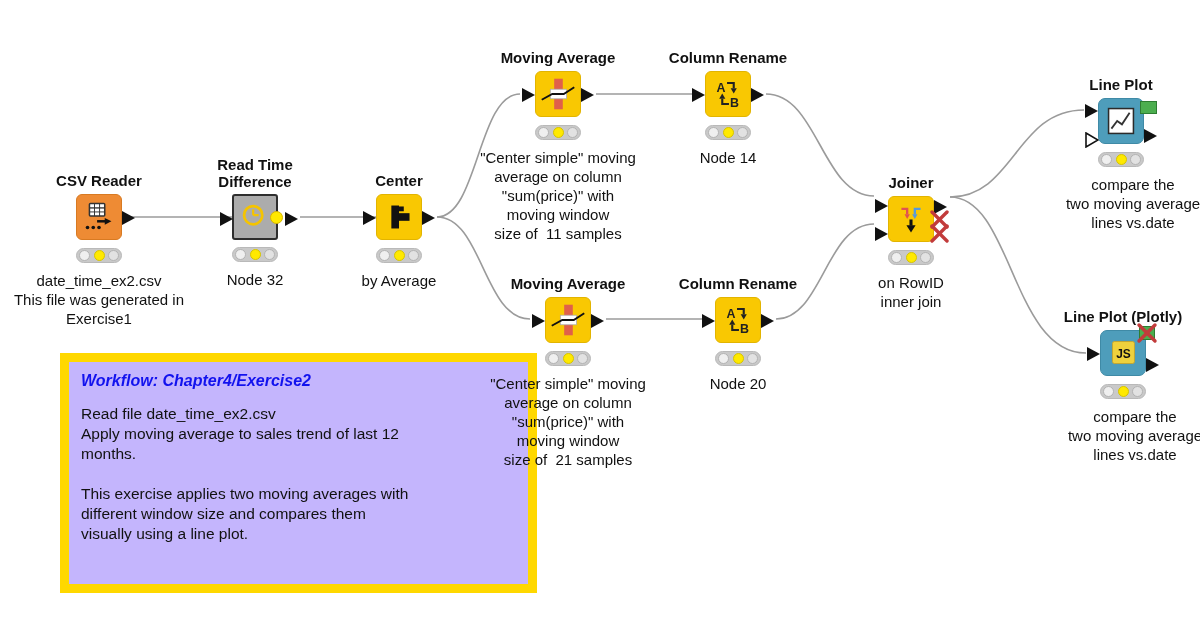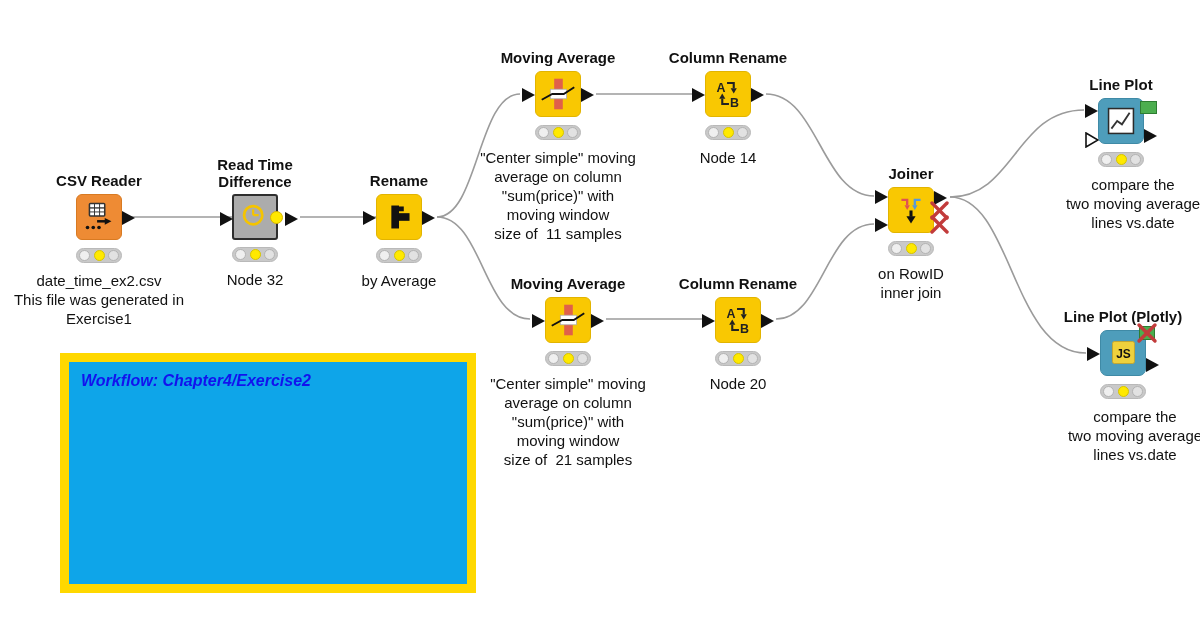--- a/index.html
+++ b/index.html
@@ -31,22 +31,22 @@
 
   .tri{position:absolute;width:0;height:0;border-top:7px solid transparent;
        border-bottom:7px solid transparent;border-left:13px solid #111;}
   .tri-hollow{position:absolute;width:14px;height:16px;}
   .gport{position:absolute;background:var(--port-green,#4CAE4F);border:1px solid #2e7d32;box-sizing:border-box;}
   .ycircle{position:absolute;width:13px;height:13px;border-radius:50%;
            background:var(--status-yellow,#FFD700);border:1px solid #d8b500;box-sizing:border-box;}
   .redx{position:absolute;z-index:3;}
   .redx line{stroke:var(--cross-red,#C23B3B);stroke-width:3.4;stroke-linecap:round;}
 
-  .annotation{position:absolute;left:60px;top:353px;width:416px;height:240px;box-sizing:border-box;
-              background:#0ea5e9;border:9px solid var(--annotation-border,#FFD800);z-index:1;
+  .annotation{position:absolute;left:60px;top:353px;width:477px;height:240px;box-sizing:border-box;
+              background:#c4b5fd;border:9px solid var(--annotation-border,#FFD800);z-index:1;
               padding:8px 12px;}
   .annotation .atitle{color:var(--annotation-title,#1212EE);font-weight:700;font-style:italic;
               font-size:16px;margin:2px 0 14px 0;}
   .annotation .abody{font-size:15.5px;line-height:20px;white-space:pre-wrap;}
 </style>
 </head>
 <body>
 
 <div id="canvas">
 
@@ -105,21 +105,21 @@
       </div>
     <div class="ncomment">Node 32</div>
   </div>
 
   <div class="node yellow" style="left:376px;top:194px">
     <svg class="nicon" viewBox="0 0 46 46">
       <rect x="15" y="11" width="8" height="24" fill="#111"></rect>
       <rect x="22" y="19" width="12" height="8" fill="#111"></rect>
       <rect x="23" y="12" width="5" height="5" fill="#111"></rect>
     </svg>
-    <div class="ntitle">Rename</div>
+    <div class="ntitle">Center</div>
     <div class="tri" style="left:-14px;top:16px"></div>
     <div class="tri" style="right:-14px;top:16px"></div>
     <div class="light">
       <span class="lamp off1"></span>
         <span class="lamp on"></span>
         <span class="lamp off2"></span>
       </div>
     <div class="ncomment">by Average</div>
   </div>
 
@@ -198,21 +198,21 @@
     <div class="tri" style="left:-14px;top:16px"></div>
     <div class="tri" style="right:-14px;top:16px"></div>
     <div class="light">
       <span class="lamp off1"></span>
         <span class="lamp on"></span>
         <span class="lamp off2"></span>
       </div>
     <div class="ncomment">Node 20</div>
   </div>
 
-  <div class="node yellow" style="left:888px;top:187px">
+  <div class="node yellow" style="left:888px;top:196px">
     <svg class="nicon" viewBox="0 0 46 46">
       <path d="M13 12.5 H19 V18" stroke="#E05252" stroke-width="2.4" fill="none"></path>
       <path d="M16.2 18 l2.8 5 2.8 -5 z" fill="#E05252"></path>
       <path d="M33 12.5 H27 V18" stroke="#5599DD" stroke-width="2.4" fill="none"></path>
       <path d="M24.2 18 l2.8 5 2.8 -5 z" fill="#5599DD"></path>
       <path d="M23 23.5 V30" stroke="#111" stroke-width="3.2"></path>
       <path d="M18.2 29.5 l4.8 7.5 4.8 -7.5 z" fill="#111"></path>
     </svg>
     <div class="ntitle">Joiner</div>
     <div class="tri" style="left:-14px;top:2px"></div>
@@ -275,15 +275,22 @@
         <span class="lamp on"></span>
         <span class="lamp off2"></span>
       </div>
     <div class="ncomment shift">compare the
 two moving average
 lines vs.date</div>
   </div>
 
   <div class="annotation">
     <div class="atitle">Workflow: Chapter4/Exercise2</div>
+    <div class="abody">Read file date_time_ex2.csv
+Apply moving average to sales trend of last 12
+months.
+
+This exercise applies two moving averages with
+different window size and compares them
+visually using a line plot.</div>
   </div>
 
 </div>
 
 </body></html>

